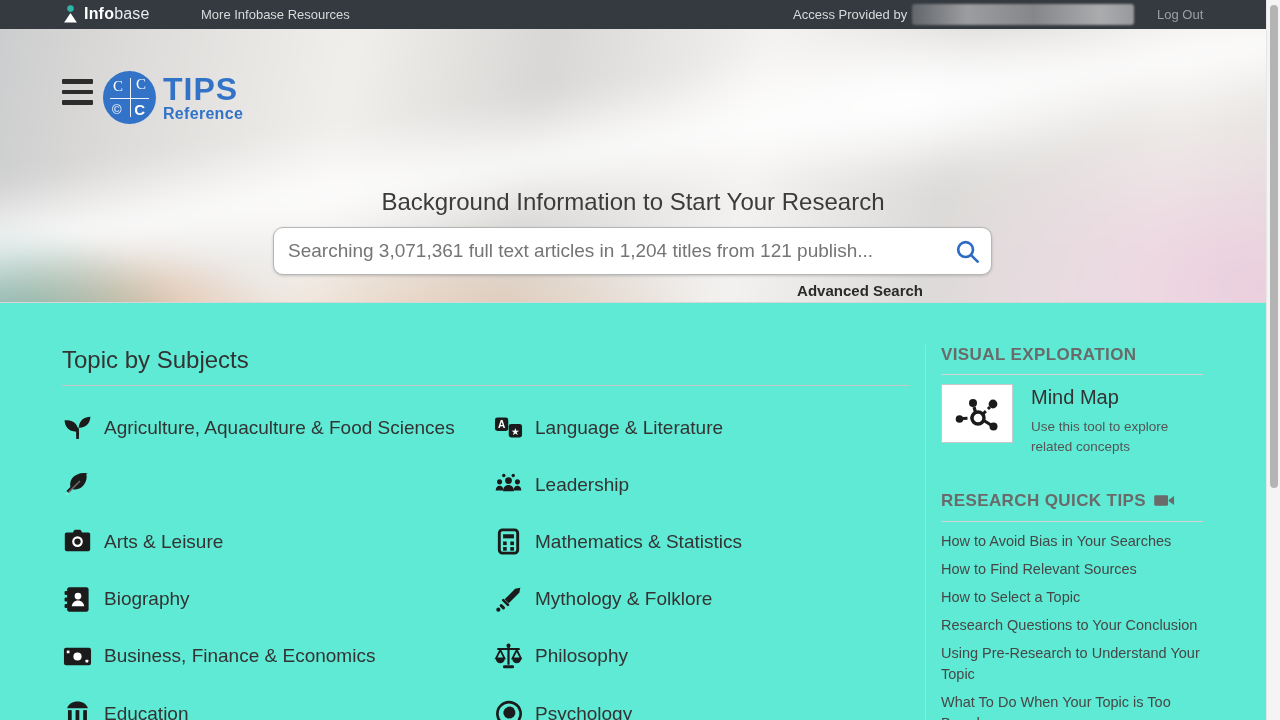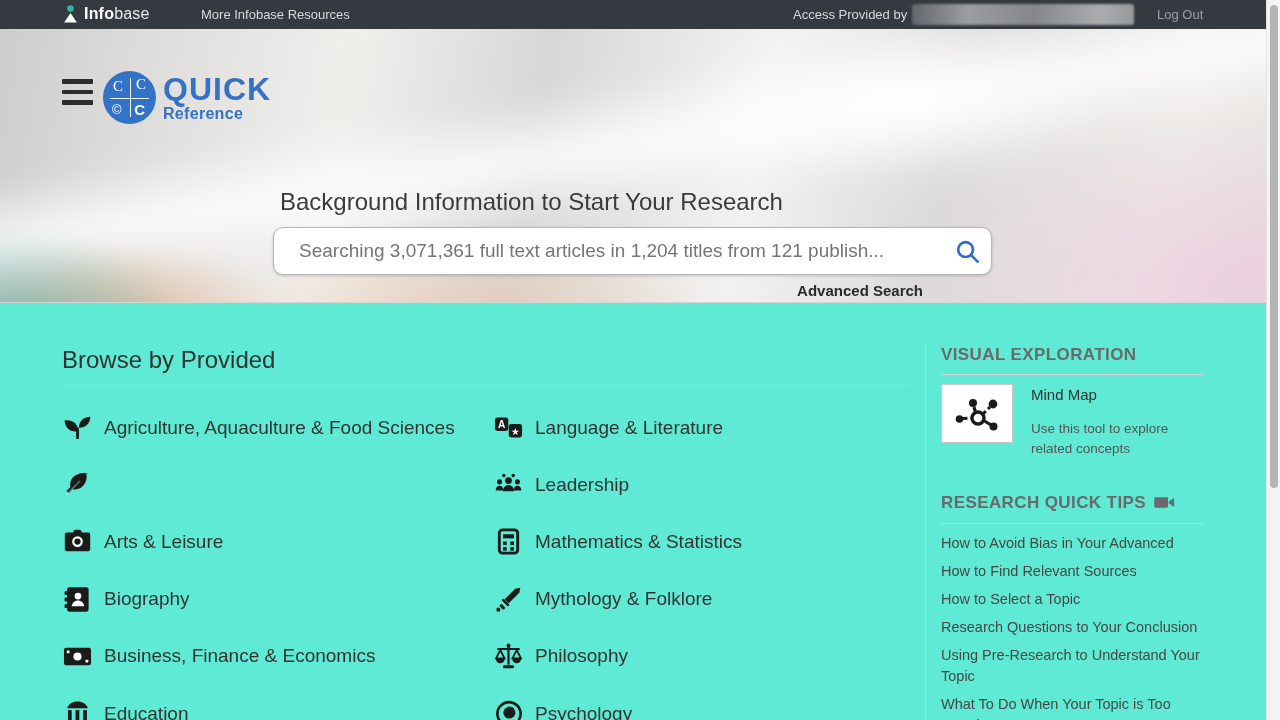--- a/index.html
+++ b/index.html
@@ -40,23 +40,23 @@
   .monogram::before { content:""; position:absolute; left:7px; right:7px; top:50%; height:1.4px; background:rgba(255,255,255,.92); }
   .monogram::after { content:""; position:absolute; top:7px; bottom:7px; left:50%; width:1.4px; background:rgba(255,255,255,.92); }
   .monogram i { position:absolute; font-style:normal; color:#fff; line-height:1; }
   .m-tl { left:10px; top:8px; font-family:"Liberation Serif",serif; font-size:15px; }
   .m-tr { right:10px; top:6px; font-family:"Liberation Serif",serif; font-style:italic; font-size:15px; }
   .m-bl { left:9px; bottom:8px; font-size:13px; }
   .m-br { right:11px; bottom:7px; font-weight:bold; font-size:15px; }
   .credo-text { margin-left:7px; padding-top:3px; }
   .credo-title { font-size:32px; font-weight:bold; color:#3273c8; letter-spacing:1px; line-height:30px; }
   .credo-sub { font-size:16px; font-weight:bold; color:#3273c8; letter-spacing:.3px; margin-top:1px; }
-  .hero-heading { position:absolute; left:280px; top:159px; width:706px; text-align:left; font-size:24px; color:#3b3b3b; }
+  .hero-heading { position:absolute; left:280px; top:159px; width:706px; text-align:center; font-size:24px; color:#3b3b3b; }
   .searchwrap { position:absolute; left:273px; top:198px; width:719px; height:48px; background:#fff; border:1px solid #b6b6b6; border-radius:10px; box-shadow:0 1px 3px rgba(0,0,0,.18); display:flex; align-items:center; }
-  .searchwrap input { flex:1; height:100%; border:none; outline:none; background:transparent; font-family:"Liberation Sans",sans-serif; font-size:19px; color:#444; padding:0 0 0 25px; }
+  .searchwrap input { flex:1; height:100%; border:none; outline:none; background:transparent; font-family:"Liberation Sans",sans-serif; font-size:19px; color:#444; padding:0 0 0 14px; }
   .searchwrap input::placeholder { color:#757575; opacity:1; text-overflow:ellipsis; }
   .search-btn { width:48px; height:100%; background:none; border:none; cursor:pointer; display:flex; align-items:center; justify-content:center; }
   .search-btn svg { width:27px; height:27px; }
   .adv { position:absolute; right:357px; top:253px; font-size:15px; font-weight:bold; color:#2a2a2a; text-decoration:none; cursor:pointer; }
 
   
   .browse-heading { position:absolute; left:62px; top:346px; font-size:24px; font-weight:normal; color:#333; }
   .main-rule { position:absolute; left:62px; top:385px; width:848px; height:1px; background:#c6c6c6; }
   .col { position:absolute; top:399px; width:420px; }
   .col1 { left:62px; } .col2 { left:493px; }
@@ -68,21 +68,21 @@
   
   .divider-v { position:absolute; left:925px; top:345px; width:1px; height:375px; background:#ccc; }
   .sidebar { position:absolute; left:941px; top:345px; width:262px; }
   .sb-heading { font-size:17px; font-weight:bold; color:#6a6a6a; letter-spacing:.4px; display:flex; align-items:center; }
   .sb-heading .cam { width:23px; height:23px; margin-left:7px; }
   .sb-rule { height:1px; background:#d2d2d2; margin-top:9px; }
   .mindmap { display:flex; margin-top:9px; cursor:pointer; }
   .mm-box { width:72px; height:59px; border:1px solid #c9c9c9; background:#fff; display:flex; align-items:center; justify-content:center; flex:0 0 auto; }
   .mm-box svg { width:46px; height:40px; }
   .mm-text { margin-left:18px; padding-top:2px; }
-  .mm-title { font-size:15px; color:#333; margin-bottom:16px; }
+  .mm-title { font-size:20px; color:#333; margin-bottom:8px; }
   .mm-desc { font-size:13.5px; color:#555; line-height:19.5px; }
   .rqt { margin-top:33px; }
   .tips { list-style:none; margin-top:9px; }
   .tips li { margin-bottom:7px; }
   .tips a { font-size:14.5px; color:#474747; line-height:21px; text-decoration:none; cursor:pointer; display:inline-block; }
 
   
   .scrollbar { position:absolute; right:0; top:0; width:14px; height:720px; background:#f4f4f4; border-left:1px solid #e6e6e6; z-index:9; }
   .scrollbar .thumb { position:absolute; left:3px; top:5px; width:8px; height:483px; background:#b4b4b4; border-radius:4px; }
 </style>
@@ -118,41 +118,41 @@
     </button>
 
     <a class="credo">
       <div class="monogram">
         <i class="m-tl">C</i>
         <i class="m-tr">C</i>
         <i class="m-bl">©</i>
         <i class="m-br">C</i>
       </div>
       <div class="credo-text">
-        <div class="credo-title">QUICK</div>
+        <div class="credo-title">TIPS</div>
         <div class="credo-sub">Reference</div>
       </div>
     </a>
 
     <div class="hero-heading">Background Information to Start Your Research</div>
 
     <div class="searchwrap">
       <input type="text" placeholder="Searching 3,071,361 full text articles in 1,204 titles from 121 publish..." style="">
       <button class="search-btn">
         <svg viewBox="0 0 24 24" fill="none" stroke="#2e6bc4" stroke-width="2.4">
           <circle cx="10.3" cy="10.3" r="6.6"></circle>
           <line x1="15.2" y1="15.2" x2="21" y2="21" stroke-linecap="round"></line>
         </svg>
       </button>
     </div>
 
     <a class="adv">Advanced Search</a>
   </div>
 
-  <h2 class="browse-heading">Browse by Provided</h2>
+  <h2 class="browse-heading">Topic by Subjects</h2>
   <div class="main-rule"></div>
 
   <div class="col col1">
     <a class="subject">
       <span class="s-icon">
         <svg viewBox="0 0 24 24">
             <path d="M1.3 6.1c3.9-.6 7.2.5 9.1 2.7 1.5 1.7 2.2 4 2 6.6-3.8.4-6.9-.7-8.8-2.9C2.2 10.8 1.4 8.5 1.3 6.1z"></path>
             <path d="M22.7 3.1c-.2 3-1.3 5.5-3.2 7.1-1.7 1.5-4 2.2-6.5 2 .2-3 1.3-5.4 3.2-7 1.7-1.4 4-2.1 6.5-2.1z"></path>
             <path d="M11.1 12.3h1.9c.3 2.9.3 5.9.1 9.3h-2.1c-.2-3.4-.2-6.4.1-9.3z"></path>
           </svg>
@@ -320,21 +320,21 @@
     <h3 class="sb-heading rqt">
       <span>RESEARCH QUICK TIPS</span>
       <svg class="cam" viewBox="0 0 24 24" fill="#6a6a6a">
         <path d="M2.5 6.5h12a1.2 1.2 0 011.2 1.2v8.6a1.2 1.2 0 01-1.2 1.2h-12a1.2 1.2 0 01-1.2-1.2V7.7a1.2 1.2 0 011.2-1.2z"></path>
         <path d="M16.5 11.2l5.5-4v9.6l-5.5-4z"></path>
       </svg>
     </h3>
     <div class="sb-rule"></div>
 
     <ul class="tips">
-      <li><a>How to Avoid Bias in Your Advanced</a></li>
+      <li><a>How to Avoid Bias in Your Searches</a></li>
       <li><a>How to Find Relevant Sources</a></li>
       <li><a>How to Select a Topic</a></li>
       <li><a>Research Questions to Your Conclusion</a></li>
       <li><a>Using Pre-Research to Understand Your Topic</a></li>
       <li><a>What To Do When Your Topic is Too Broad</a></li>
     </ul>
   </aside>
 
   <div class="scrollbar">
     <div class="thumb"></div>

